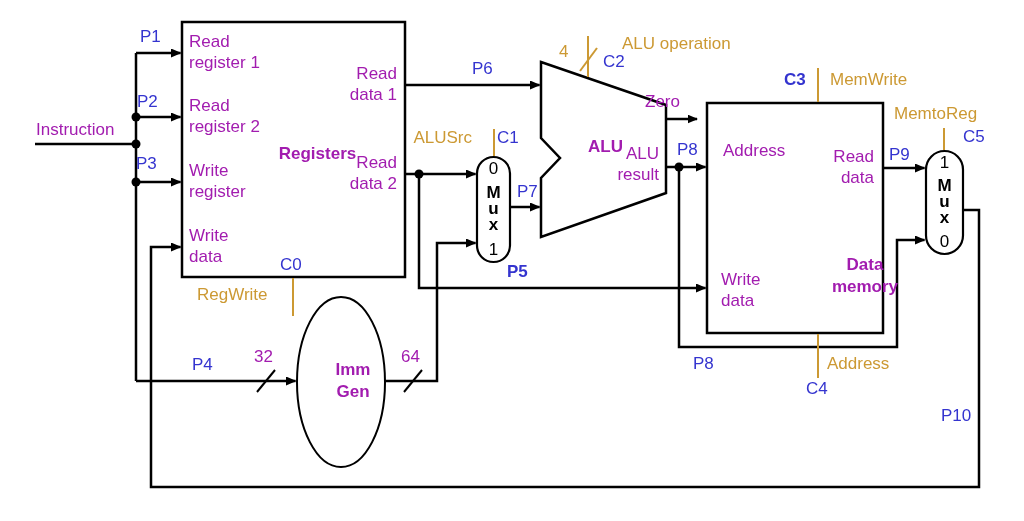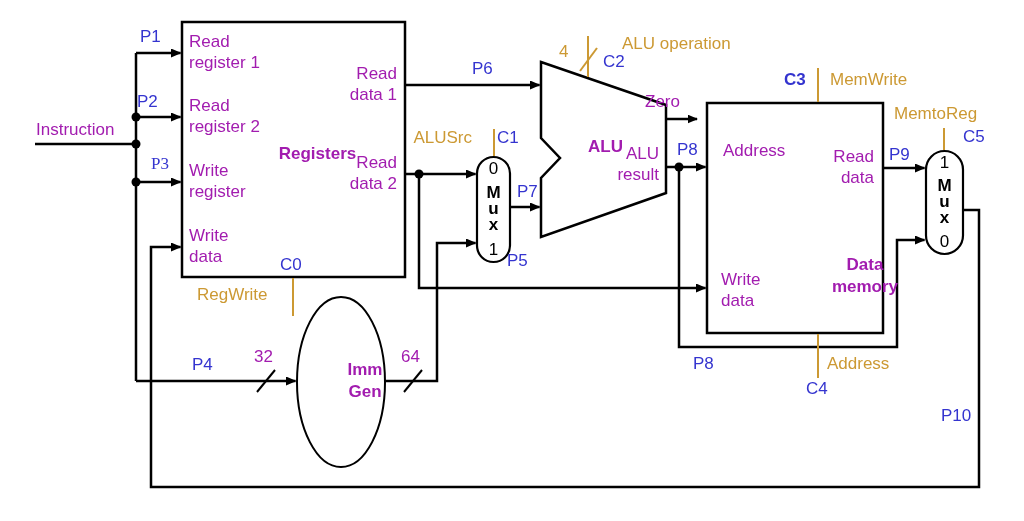--- a/index.html
+++ b/index.html
@@ -95,21 +95,21 @@
   <span class="lbl" style="left:189px;top:160px;">Write
 register</span>
   <span class="lbl" style="left:189px;top:225px;">Write
 data</span>
   <span class="lbl rt" style="left:329px;top:63px;width:68px;">Read
 data 1</span>
   <span class="lbl rt" style="left:329px;top:152px;width:68px;">Read
 data 2</span>
   <span class="lbl bold ctr" style="left:182px;top:143px;width:223px;">Registers</span>
 
-  <span class="lbl bold ctr" style="left:296px;top:359px;width:90px;line-height:22px;">Imm
+  <span class="lbl bold ctr" style="left:284px;top:359px;width:90px;line-height:22px;">Imm
 Gen</span>
 
   <span class="lbl bold" style="left:564px;top:136px;">ALU</span>
   <span class="lbl" style="left:617px;top:91px;margin-left:28px;">Zero</span>
   <span class="lbl rt" style="left:606px;top:143px;width:53px;">ALU
 result</span>
 
   <span class="lbl" style="left:723px;top:140px;">Address</span>
   <span class="lbl rt" style="left:812px;top:146px;width:62px;">Read
 data</span>
@@ -128,23 +128,23 @@
   <div class="mux" style="left:926px;top:151px;width:37px;height:103px;">
     <span>1</span>
     <span class="mid">M
 u
 x</span>
     <span>0</span>
   </div>
 
   <span class="lbl blue" style="left:140px;top:26px;">P1</span>
   <span class="lbl blue" style="left:137px;top:91px;">P2</span>
-  <span class="lbl blue" style="left:151px;top:153px;font-family:Liberation Serif, serif;">P3</span>
+  <span class="lbl blue" style="left:136px;top:153px;">P3</span>
   <span class="lbl blue" style="left:192px;top:354px;">P4</span>
-  <span class="lbl blue" style="left:507px;top:250px;">P5</span>
+  <span class="lbl blue" style="left:507px;top:261px;font-weight:bold;">P5</span>
   <span class="lbl blue" style="left:472px;top:58px;">P6</span>
   <span class="lbl blue" style="left:517px;top:181px;">P7</span>
   <span class="lbl blue" style="left:677px;top:139px;">P8</span>
   <span class="lbl blue" style="left:693px;top:353px;">P8</span>
   <span class="lbl blue" style="left:889px;top:144px;">P9</span>
   <span class="lbl blue" style="left:941px;top:405px;">P10</span>
 
   <span class="lbl blue" style="left:280px;top:254px;">C0</span>
   <span class="lbl blue" style="left:497px;top:127px;">C1</span>
   <span class="lbl blue" style="left:603px;top:51px;">C2</span>

